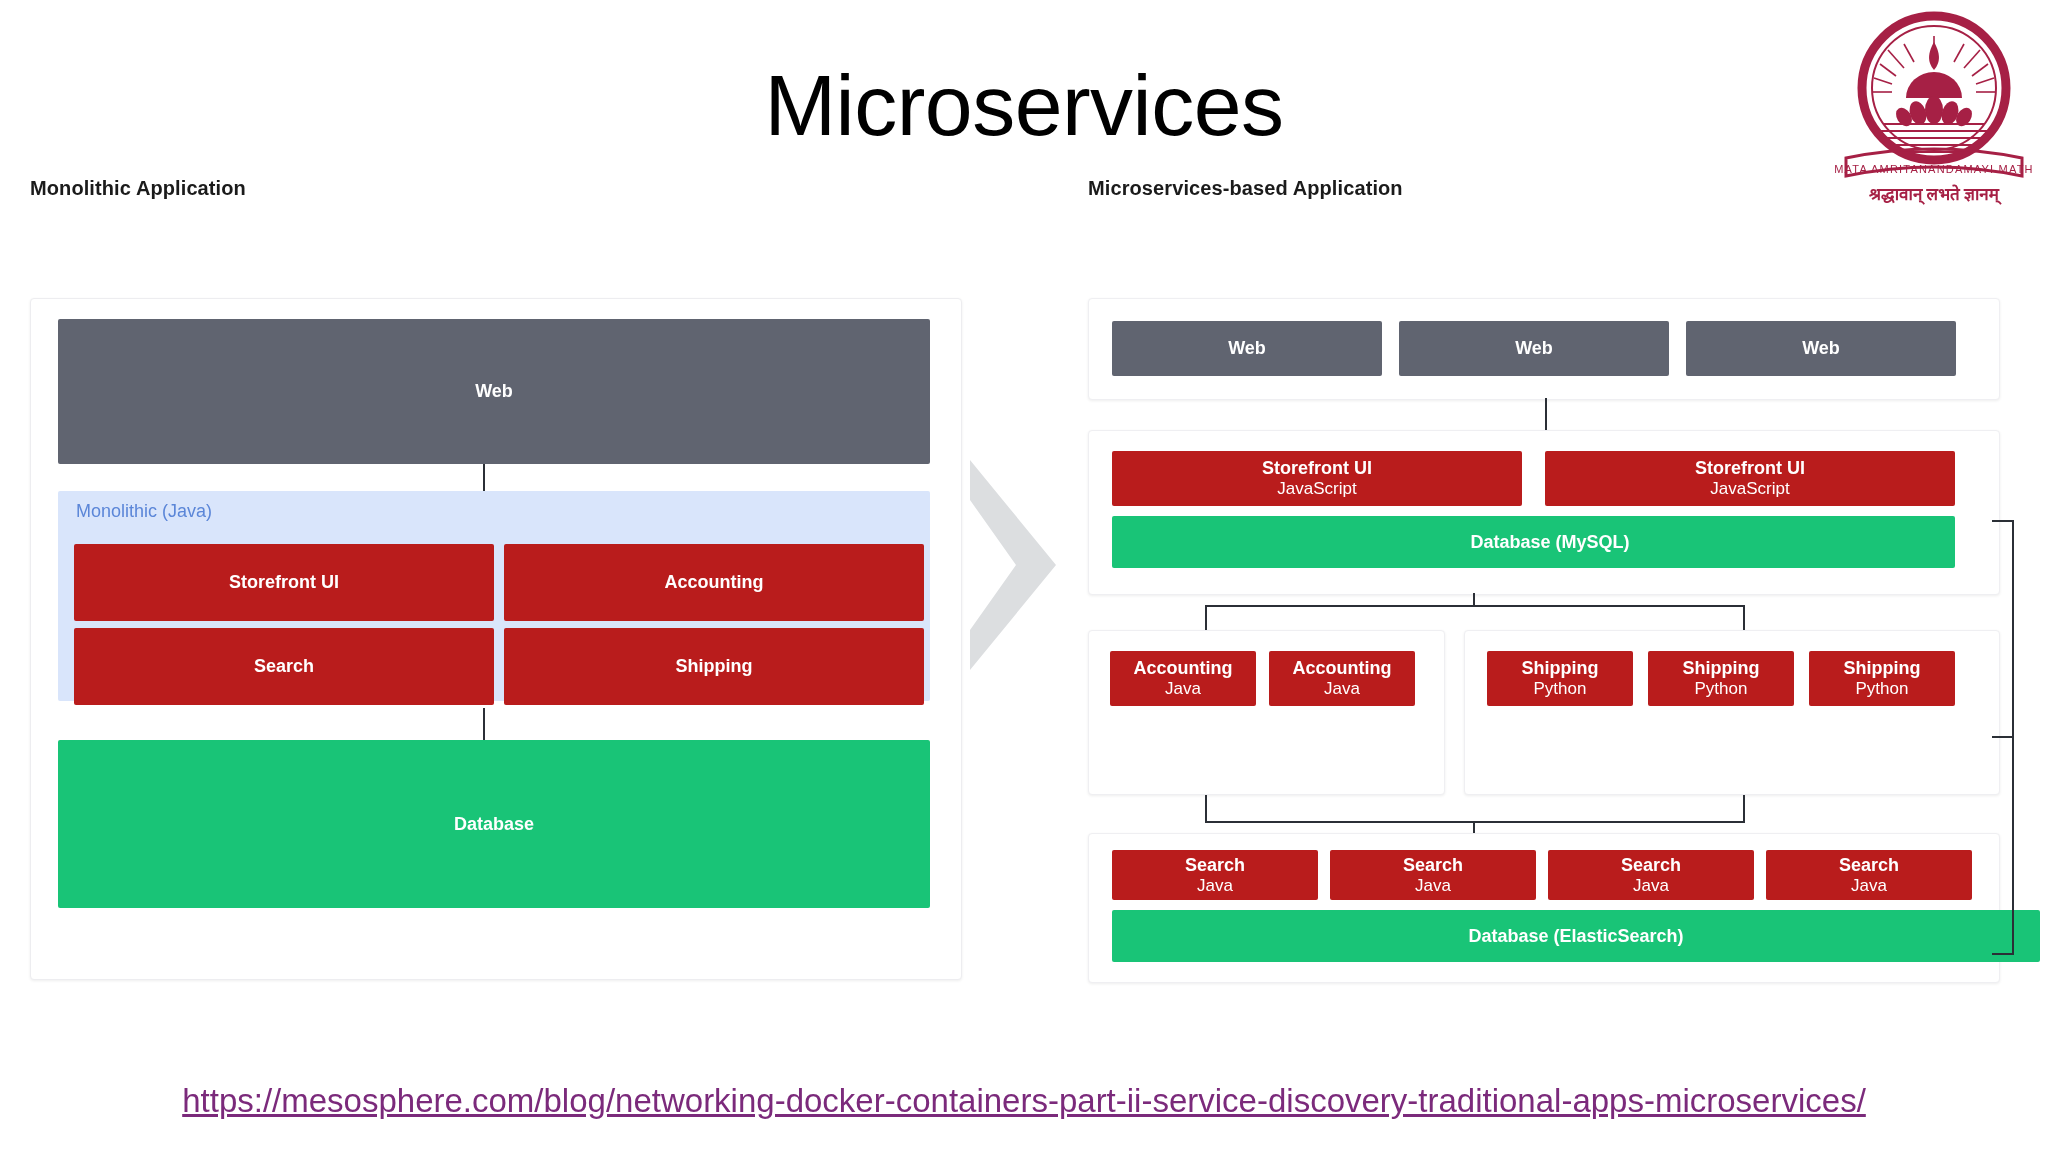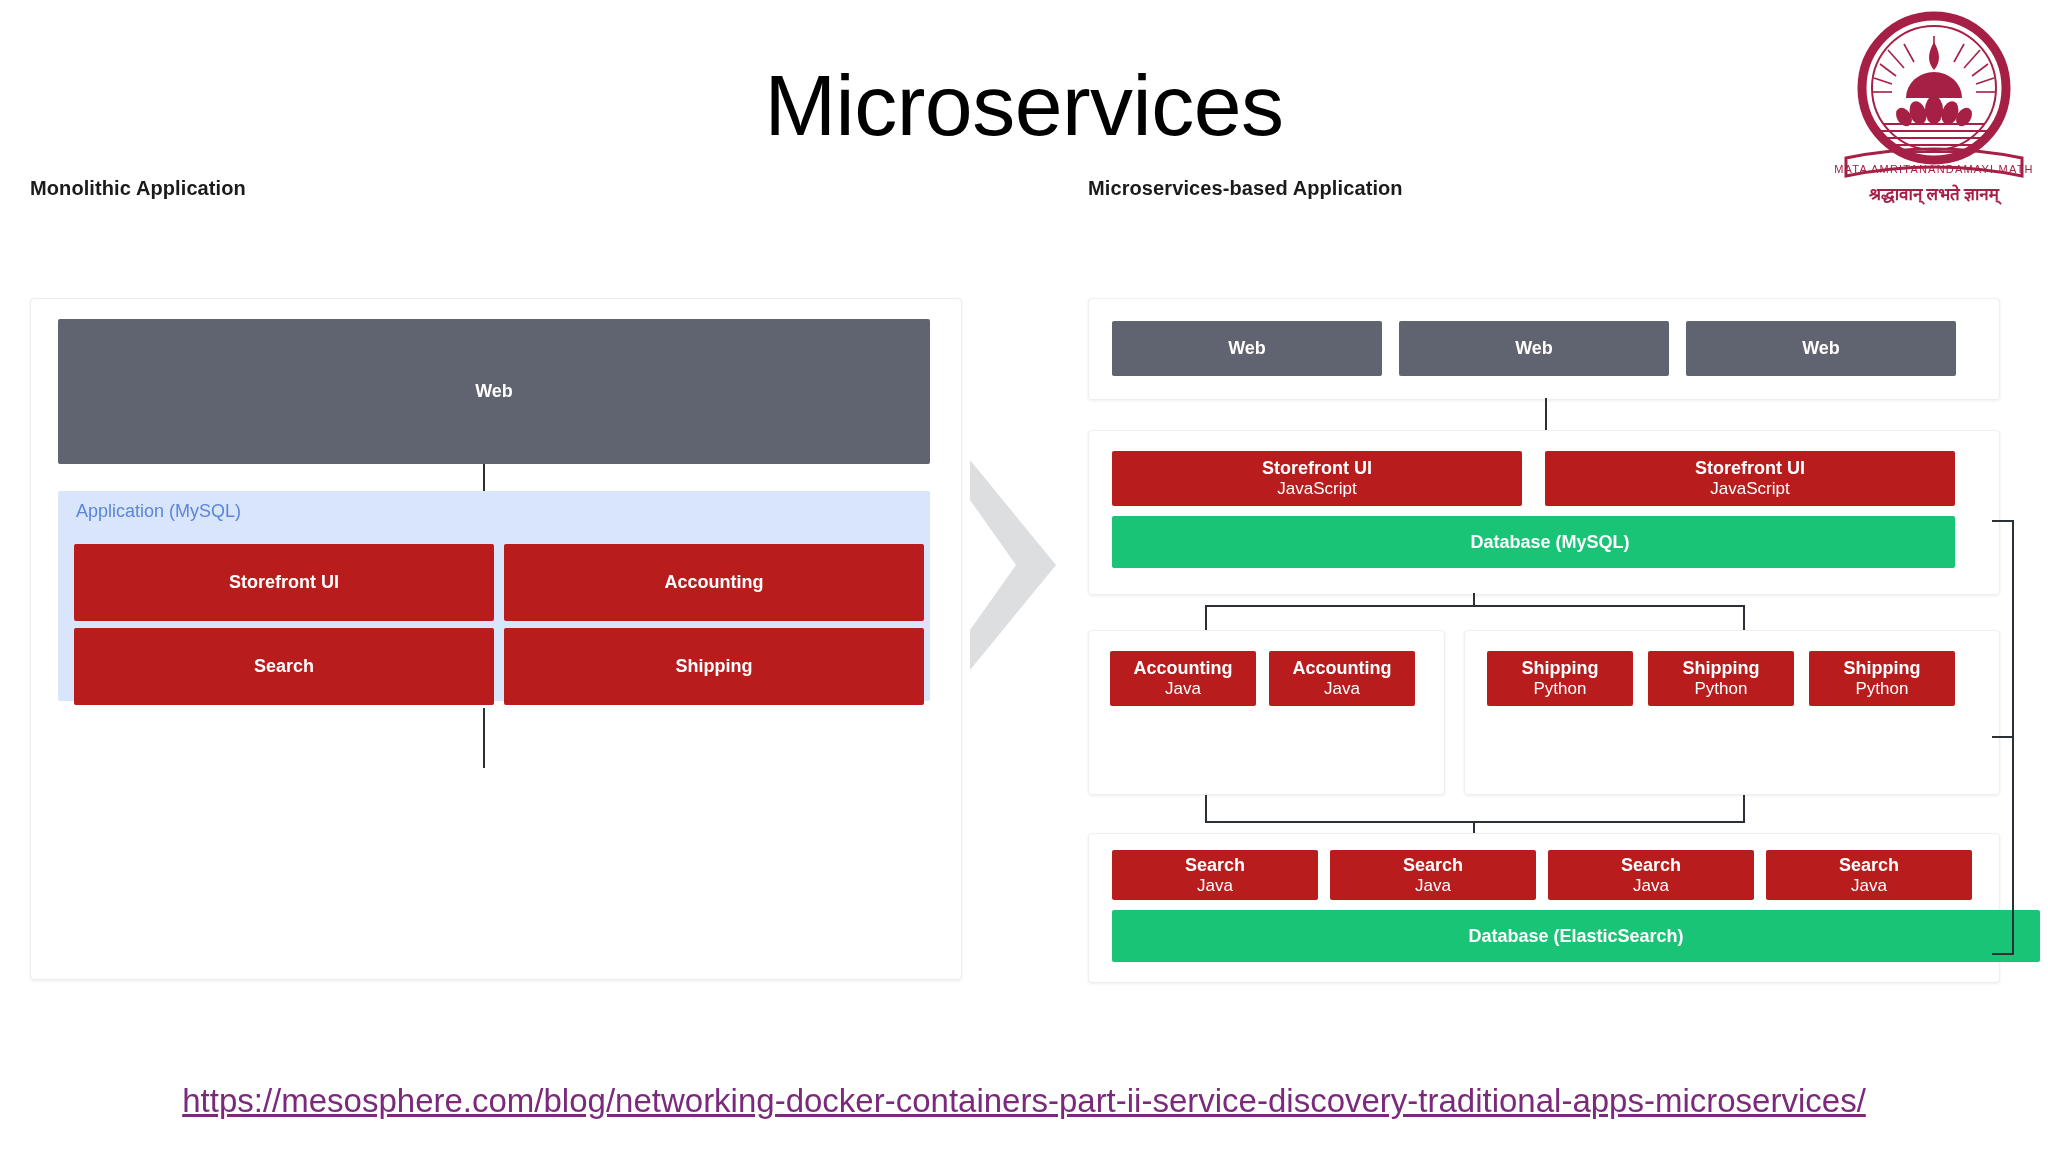--- a/index.html
+++ b/index.html
@@ -145,38 +145,41 @@
 
   <div class="mono-card">
 
     <div class="box grey" style="left:27px;top:20px;width:872px;height:145px;">
       <span class="t1">Web</span>
     </div>
 
     <div class="vline" style="left:452px;top:165px;height:68px;"></div>
 
     <div class="app-band" style="left:27px;top:192px;width:872px;height:210px;">
-      <div class="app-band-label">Application (MySQL)</div>
+      <div class="app-band-label">Monolithic (Java)</div>
     </div>
 
     <div class="box blue" style="left:43px;top:245px;width:420px;height:77px;">
       <span class="t1">Storefront UI</span>
     </div>
     <div class="box blue" style="left:473px;top:245px;width:420px;height:77px;">
       <span class="t1">Accounting</span>
     </div>
     <div class="box blue" style="left:43px;top:329px;width:420px;height:77px;">
       <span class="t1">Search</span>
     </div>
     <div class="box blue" style="left:473px;top:329px;width:420px;height:77px;">
       <span class="t1">Shipping</span>
     </div>
 
     <div class="vline" style="left:452px;top:409px;height:60px;"></div>
 
+    <div class="box green" style="left:27px;top:441px;width:872px;height:168px;">
+      <span class="t1">Database</span>
+    </div>
   </div>
 
   <div class="chevron">
     <svg viewBox="0 0 86 210" width="86" height="210" aria-hidden="true">
       <polygon points="0,0 86,105 0,210 0,170 46,105 0,40" fill="#dcdee0"></polygon>
     </svg>
   </div>
 
   <div class="panel-heading" style="left:1088px;top:-33px;width:910px;">Microservices-based Application</div>
 

